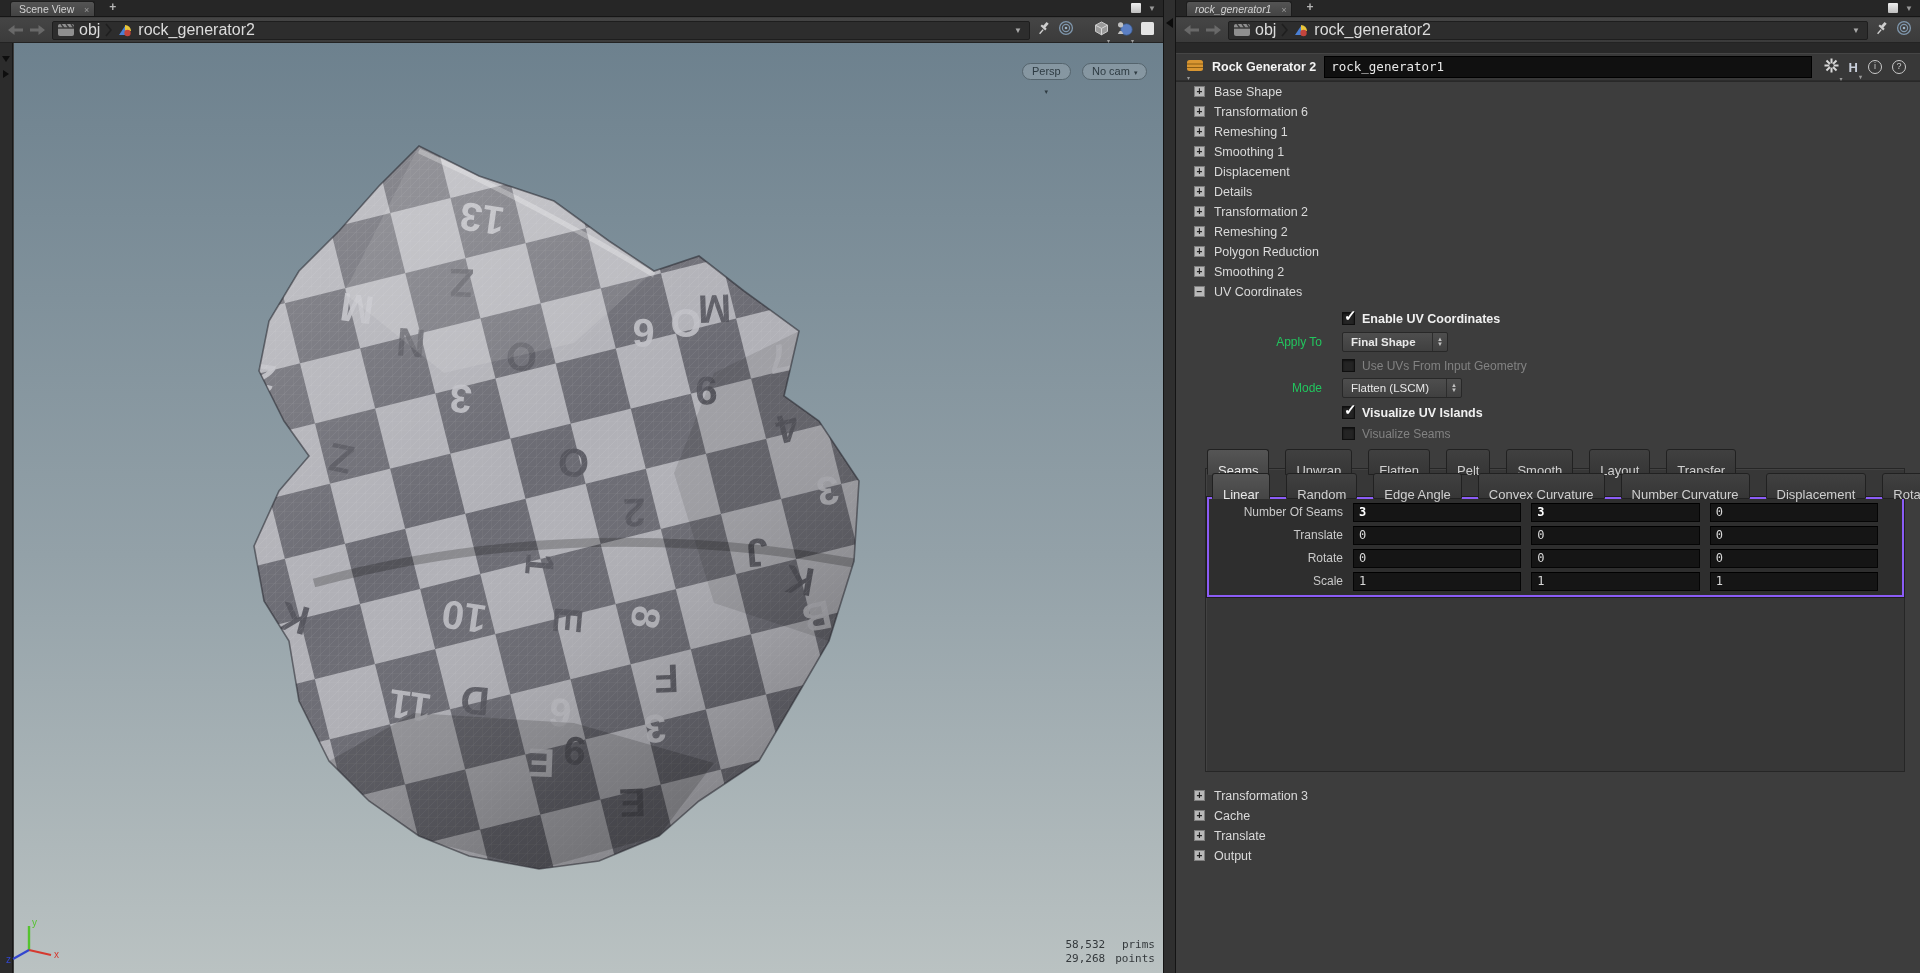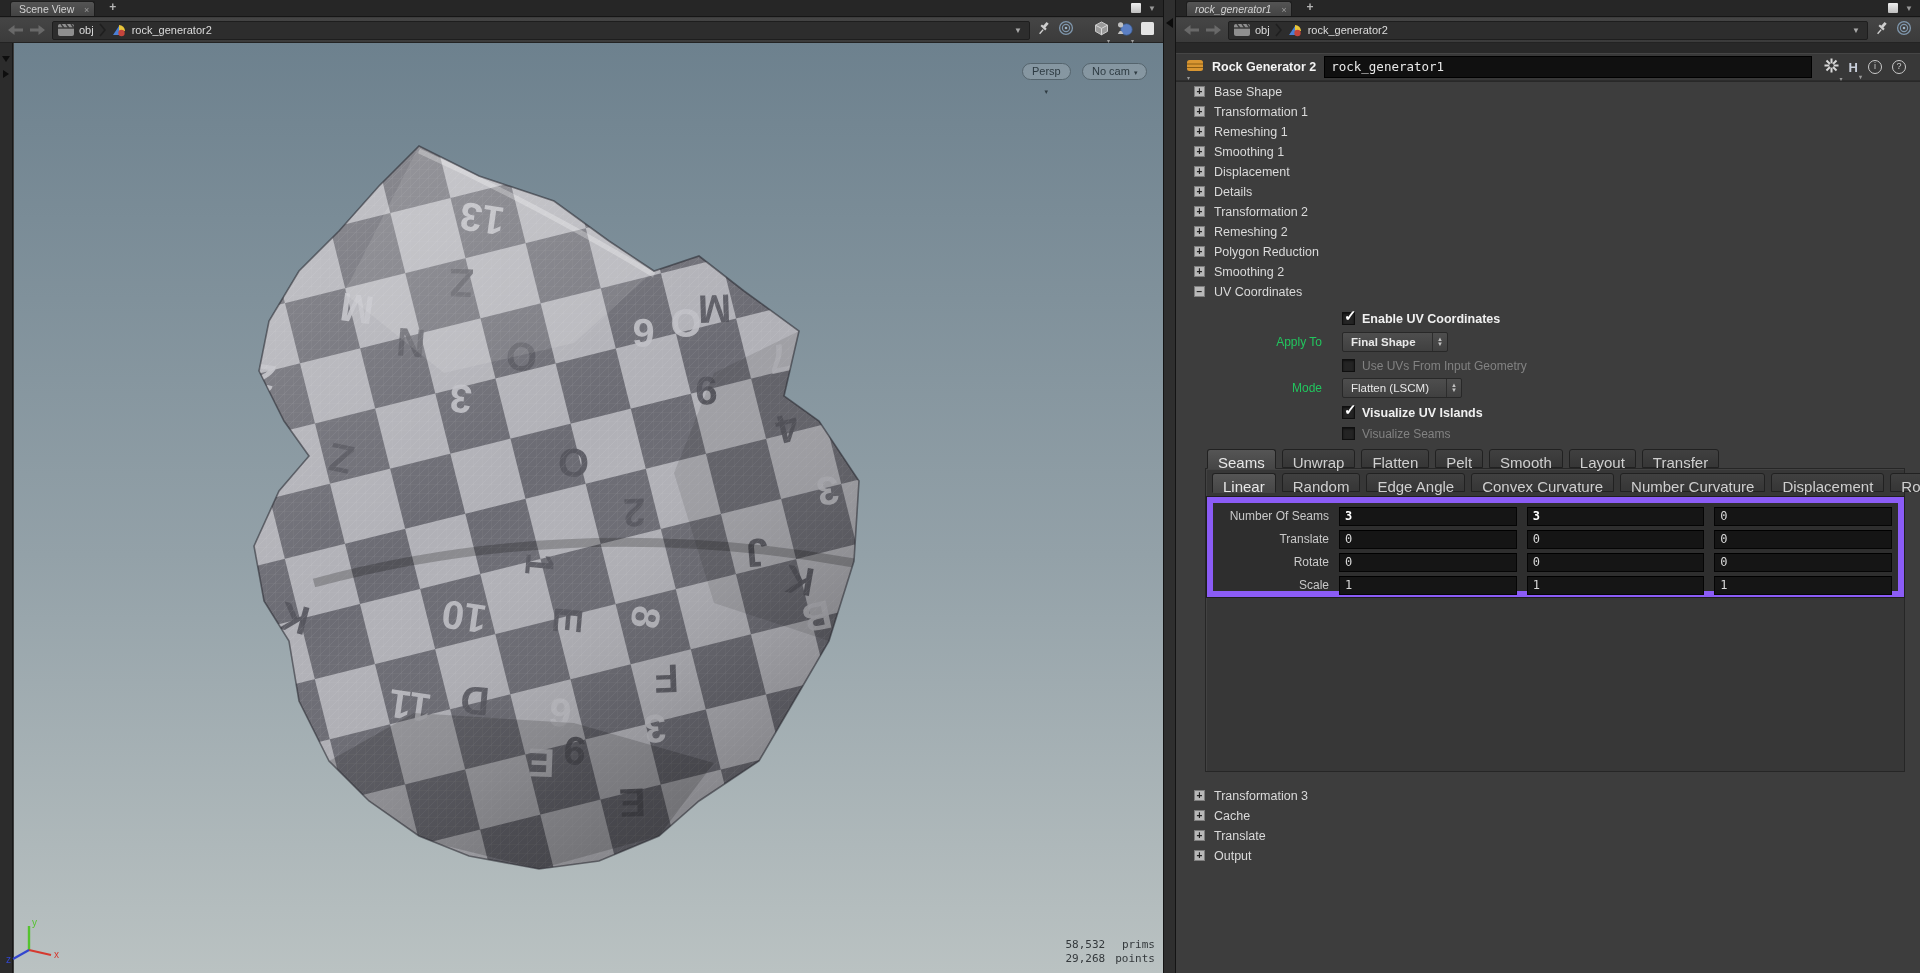--- a/index.html
+++ b/index.html
@@ -19,21 +19,21 @@
   .tab.italic { font-style:italic; }
   .tab-add { margin-left:8px; height:15px; line-height:13px; padding:0 6px; font-size:12px; font-weight:bold; color:#b5b5b5; }
   .pane-controls { position:absolute; right:7px; top:3px; display:flex; align-items:center; gap:7px; }
   .pane-controls .sq { width:10px; height:10px; background:linear-gradient(#efefef,#bdbdbd); border-radius:1px; }
   .pane-controls .dd { font-size:8px; color:#989898; }
 
   
   .toolbar { position:absolute; top:18px; left:0; right:0; height:25px; background:linear-gradient(#454545,#3b3b3b); border-bottom:1px solid #232323; display:flex; align-items:center; padding:0 8px; gap:7px; }
   .nav-arrow { opacity:.55; flex:none; }
   .pathfield { flex:1; height:19px; background:#2d2d2d; border:1px solid #1e1e1e; border-radius:2px; display:flex; align-items:center; padding:0 5px; gap:5px; min-width:0; }
-  .pathfield .ptext { font-size:11px; color:#dcdcdc; white-space:nowrap; }
+  .pathfield .ptext { font-size:16px; color:#dcdcdc; white-space:nowrap; }
   .pathfield .spacer { flex:1; }
   .pathfield .fdd { font-size:8px; color:#a8a8a8; padding:0 2px; }
   .tbicon { flex:none; position:relative; }
   .tbicon .under-caret { position:absolute; bottom:-4px; right:-1px; font-size:6px; color:#a0a0a0; }
   .icon-gap { width:6px; flex:none; }
 
   
   #viewport { position:absolute; top:43px; left:0; right:0; bottom:0; overflow:hidden; }
   #vp-strip { position:absolute; left:0; top:0; bottom:0; width:13px; background:#2c2c2c; border-right:1px solid #181818; }
   .strip-tri-down { position:absolute; top:13px; left:2px; width:0; height:0; border-left:4px solid transparent; border-right:4px solid transparent; border-top:6px solid #0e0e0e; }
@@ -69,26 +69,26 @@
   .cb .check { position:absolute; left:1px; top:-6px; color:#fff; font-size:15px; font-weight:bold; }
   .cb-label-bold { position:absolute; left:186px; font-size:12.5px; font-weight:bold; color:#f0f0f0; }
   .cb-label-dim { position:absolute; left:186px; font-size:12px; color:#828282; }
   .fld-label { position:absolute; left:36px; width:110px; text-align:right; font-size:12px; color:#22c55e; }
   .dropdown { position:absolute; left:166px; height:20px; background:linear-gradient(#4e4e4e,#404040); border:1px solid #282828; border-radius:2px; display:flex; align-items:center;justify-content:center; }
   .dropdown .dd-label { flex:1; padding:0 8px; font-size:11.5px; color:#e8e8e8; white-space:nowrap; }
   .dropdown .dd-label.bold { font-weight:bold; }
   .dropdown .dd-spin { width:15px; align-self:stretch; border-left:1px solid #2d2d2d; display:flex; flex-direction:column; align-items:center; justify-content:center; color:#c3c3c3; font-size:6px; line-height:5px; }
 
   .tabs-row { position:absolute; height:20px; white-space:nowrap; }
-  .ptab { display:inline-block; height:19px; line-height:17px; padding:4px 10px; margin-right:6px; background:linear-gradient(#404040,#363636); border:1px solid #212121; border-radius:3px 3px 0 0; font-size:15px; color:#cfcfcf; position:relative; }
+  .ptab { display:inline-block; height:19px; line-height:17px; padding:12px 10px; margin-right:16px; background:linear-gradient(#404040,#363636); border:1px solid #212121; border-radius:3px 3px 0 0; font-size:13px; color:#cfcfcf; position:relative; }
   .ptab.active { background:linear-gradient(#555,#464646); color:#e8e8e8; z-index:3; height:20px; border-bottom:1px solid #464646; }
 
   #tab-frame { position:absolute; left:29px; right:15px; top:386px; height:304px; background:#373737; border:1px solid #262626; box-shadow:inset 1px 1px 0 #424242; }
 
-  #ptable { position:absolute; left:31px; right:16px; top:415px; height:100px; background:#2e2e2e; border:6px solid #8b5cf6; box-shadow:0 0 0 1px #1f1f1f; padding:4px 6px; display:grid; grid-template-columns:110px 1fr 1fr 1fr; column-gap:10px; row-gap:4px; }
+  #ptable { position:absolute; left:31px; right:16px; top:415px; height:100px; background:#2e2e2e; border:2px solid #8b5cf6; box-shadow:0 0 0 1px #1f1f1f; padding:4px 24px; display:grid; grid-template-columns:110px 1fr 1fr 1fr; column-gap:10px; row-gap:4px; }
   .tlabel { text-align:right; font-size:12px; color:#c9c9c9; line-height:19px; }
   .tfield { background:#151515; border:1px solid #050505; border-top-color:#000; color:#d8d8d8; font-family:"DejaVu Sans Mono", monospace; font-size:12px; line-height:17px; padding:0 5px; }
   .tfield.b { color:#ffffff; font-weight:bold; }
 </style>
 </head>
 <body>
 
 <div id="root">
 
   <div id="left-pane" class="pane">
@@ -374,21 +374,21 @@
     </div>
 
     <div id="params">
 
       <div class="sect" style="top:0px">
           <span class="expander">+</span>
           <span class="sect-label">Base Shape</span>
         </div>
       <div class="sect" style="top:20px">
           <span class="expander">+</span>
-          <span class="sect-label">Transformation 1</span>
+          <span class="sect-label">Transformation 6</span>
         </div>
       <div class="sect" style="top:40px">
           <span class="expander">+</span>
           <span class="sect-label">Remeshing 1</span>
         </div>
       <div class="sect" style="top:60px">
           <span class="expander">+</span>
           <span class="sect-label">Smoothing 1</span>
         </div>
       <div class="sect" style="top:80px">

